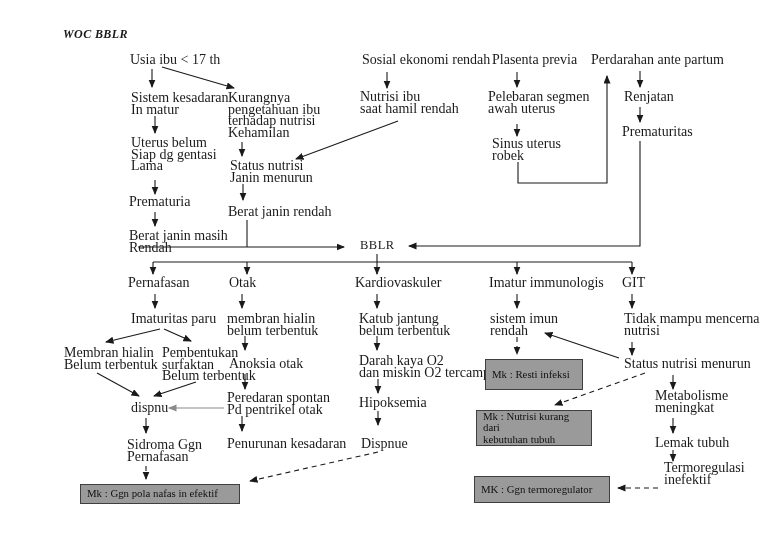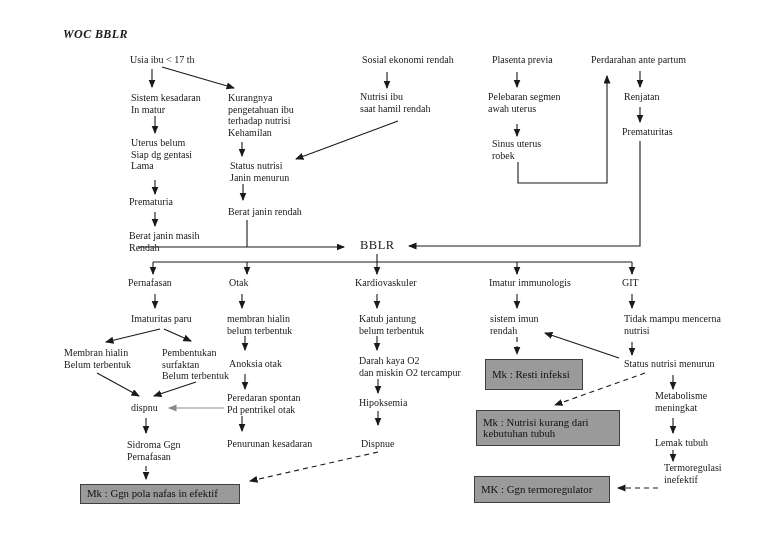--- a/index.html
+++ b/index.html
@@ -1,21 +1,21 @@
 <!DOCTYPE html>
 <html><head>
 <meta charset="utf-8">
 <style>
   html,body{margin:0;padding:0;background:#ffffff;}
   #canvas{
     position:relative;width:768px;height:543px;background:#ffffff;overflow:hidden;
     font-family:"Liberation Serif","DejaVu Serif",serif;color:#1a1a1a;
   }
   .node{
-    position:absolute;font-size:10px;line-height:11.5px;white-space:pre-line;
+    position:absolute;font-size:14px;line-height:11.5px;white-space:pre-line;
     color:#1a1a1a;
   }
   .title{font-size:12px;font-weight:bold;letter-spacing:.4px;font-style:italic;}
   .bblr{font-size:12.5px;font-weight:normal;letter-spacing:.5px;}
   .mkbox{
     position:absolute;background:#9a9a9a;border:1.5px solid #3f3f3f;
     font-size:10.8px;line-height:11.5px;white-space:pre-line;color:#111;
     display:flex;align-items:center;padding:2px 6px;box-sizing:border-box;
   }
   svg#arrows{position:absolute;left:0;top:0;}
@@ -156,17 +156,17 @@
   <div class="node" style="left:127px;top:439px">Sidroma Ggn
 Pernafasan</div>
   <div class="node" style="left:227px;top:438px">Penurunan kesadaran</div>
   <div class="node" style="left:361px;top:438px">Dispnue</div>
   <div class="node" style="left:655px;top:437px">Lemak tubuh</div>
   <div class="node" style="left:664px;top:462px">Termoregulasi
 inefektif</div>
 
   <div class="mkbox" style="left:80px;top:484px;width:160px;height:20px">Mk : Ggn pola nafas in efektif</div>
   <div class="mkbox" style="left:485px;top:359px;width:98px;height:31px">Mk : Resti infeksi</div>
-  <div class="mkbox" style="left:476px;top:410px;width:144px;height:36px">Mk : Nutrisi kurang dari
+  <div class="mkbox" style="left:476px;top:410px;width:116px;height:36px">Mk : Nutrisi kurang dari
 kebutuhan tubuh</div>
   <div class="mkbox" style="left:474px;top:476px;width:136px;height:27px">MK : Ggn termoregulator</div>
 
 </div>
 
 </body></html>

